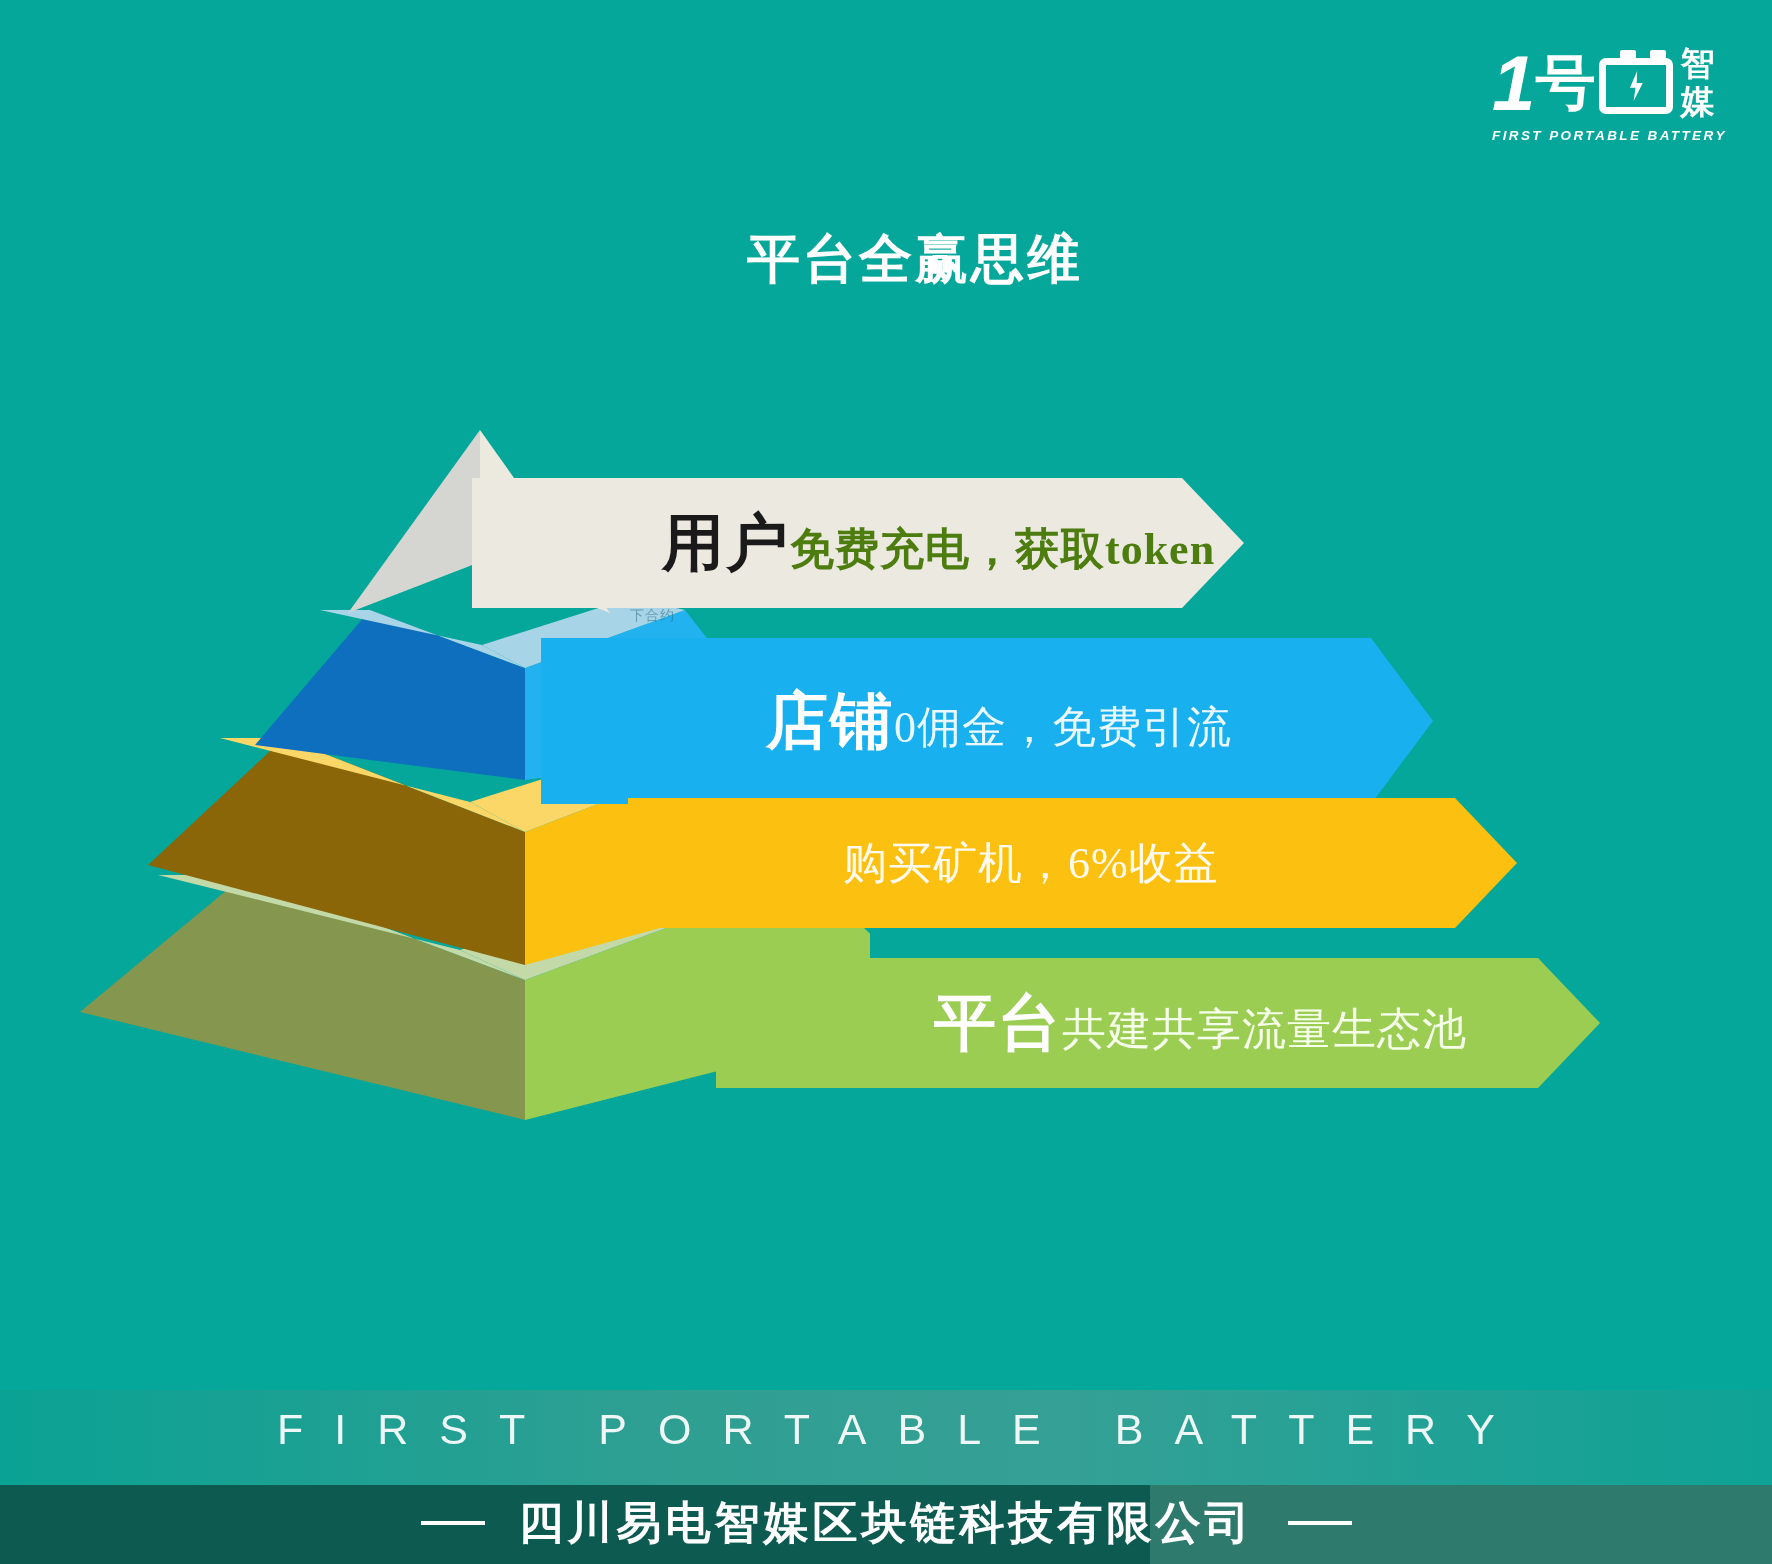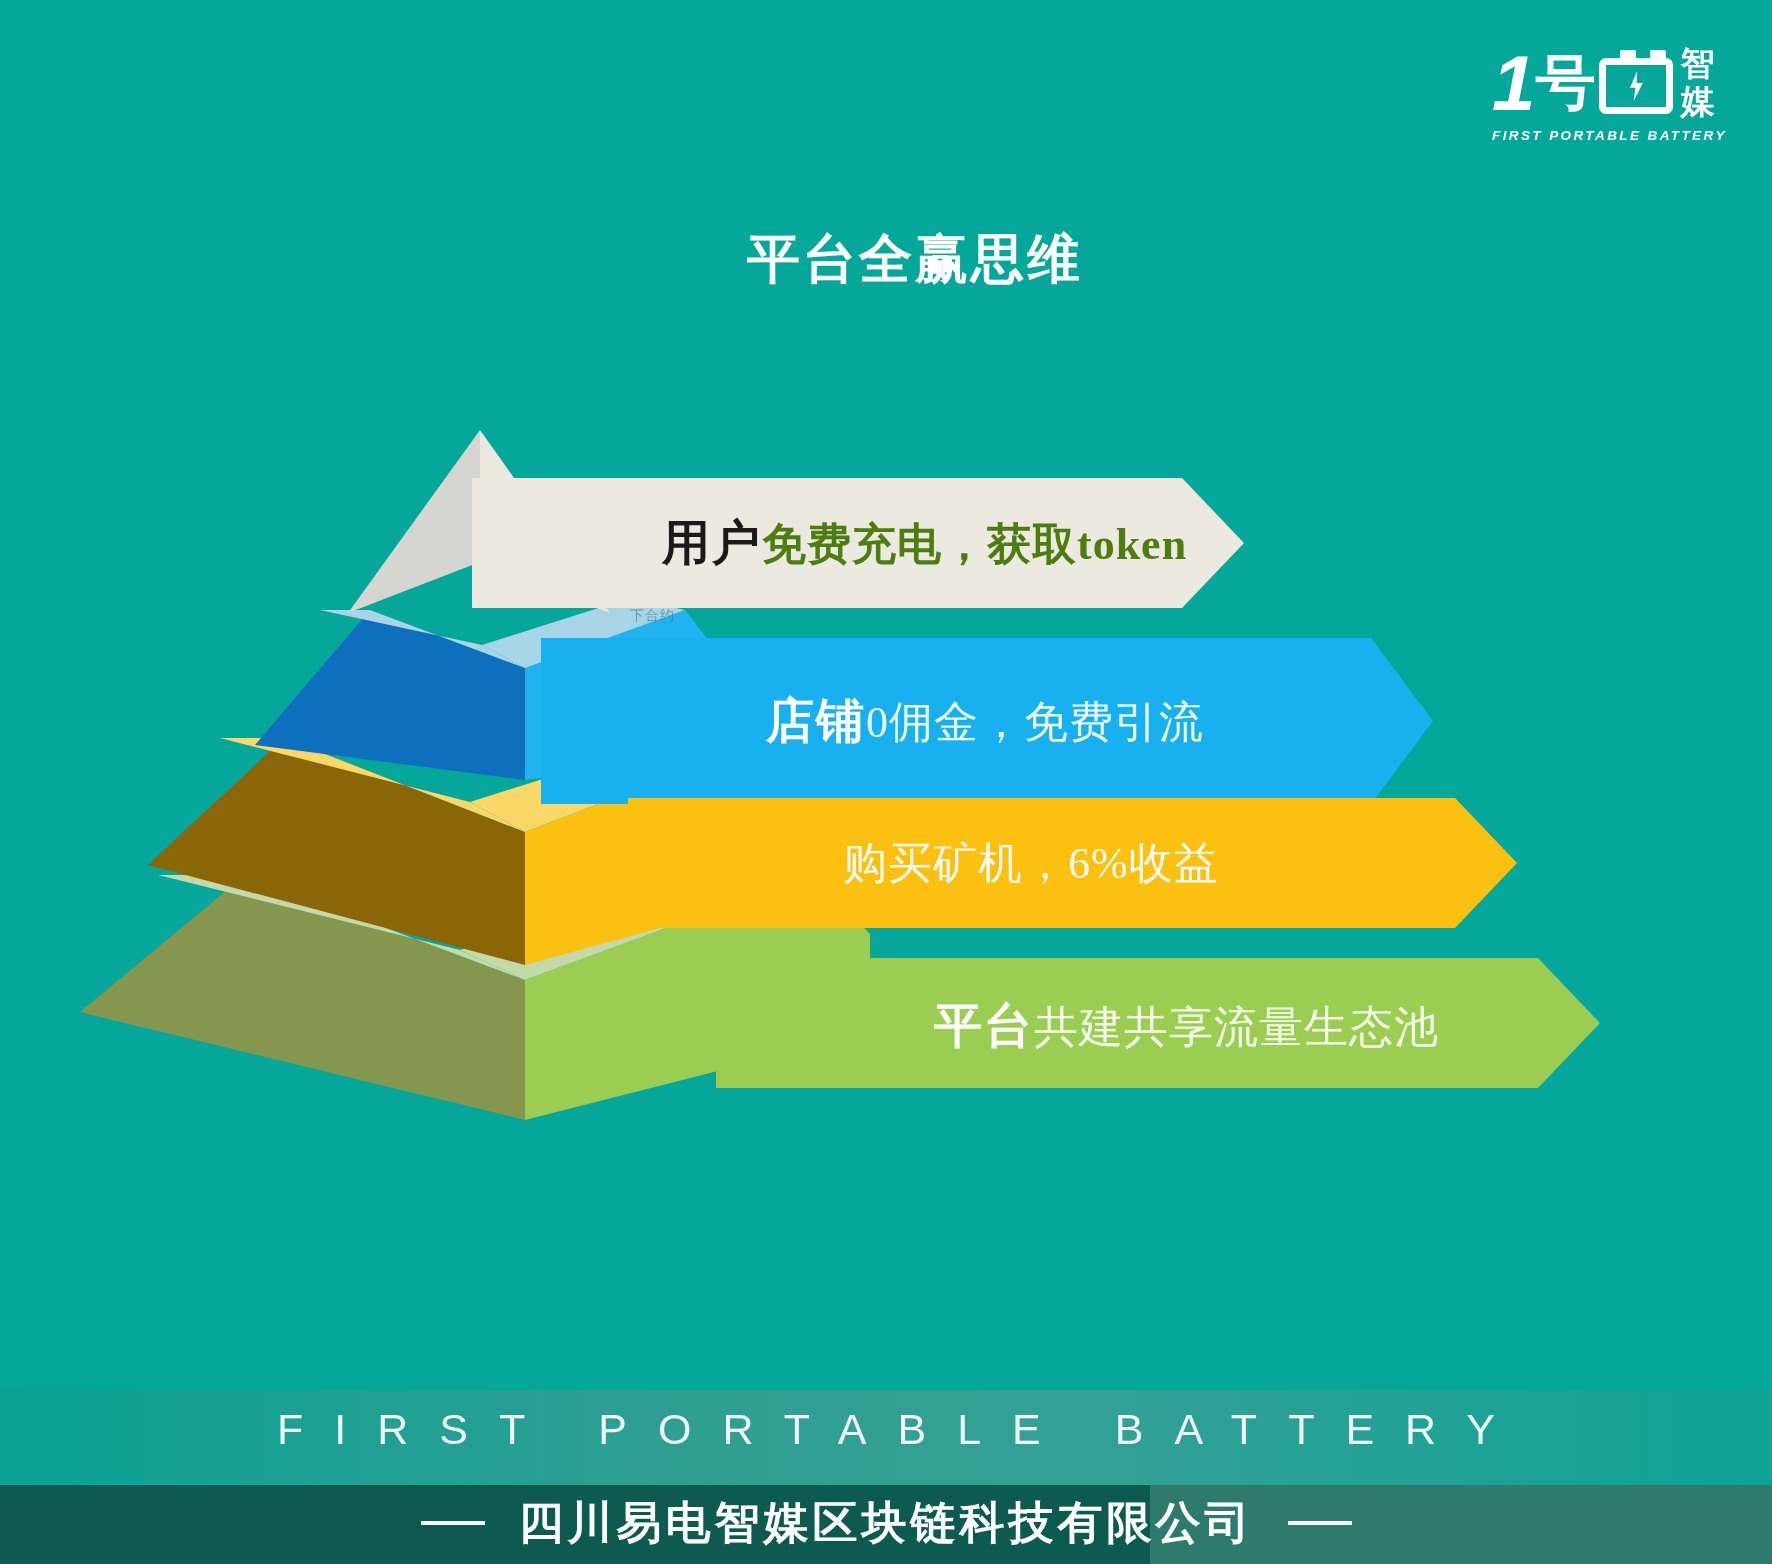--- a/index.html
+++ b/index.html
@@ -77,21 +77,21 @@
   }
 
   
   .banner{
     position:absolute;display:flex;align-items:center;
     box-sizing:border-box;
   }
   .banner .txt{white-space:nowrap;display:flex;align-items:baseline;}
   .banner .big{
     font-family:"Liberation Serif", serif;
-    font-weight:bold;font-size:48px;letter-spacing:2px;
+    font-weight:bold;font-size:62px;letter-spacing:2px;
   }
   .banner .small{
     font-family:"Liberation Serif", serif;
     font-size:44px;letter-spacing:1px;
   }
 
   #banner-user{
     left:472px;top:478px;width:772px;height:130px;
     background:#ece9e0;
     clip-path:polygon(0 0,calc(100% - 62px) 0,100% 50%,calc(100% - 62px) 100%,0 100%);

